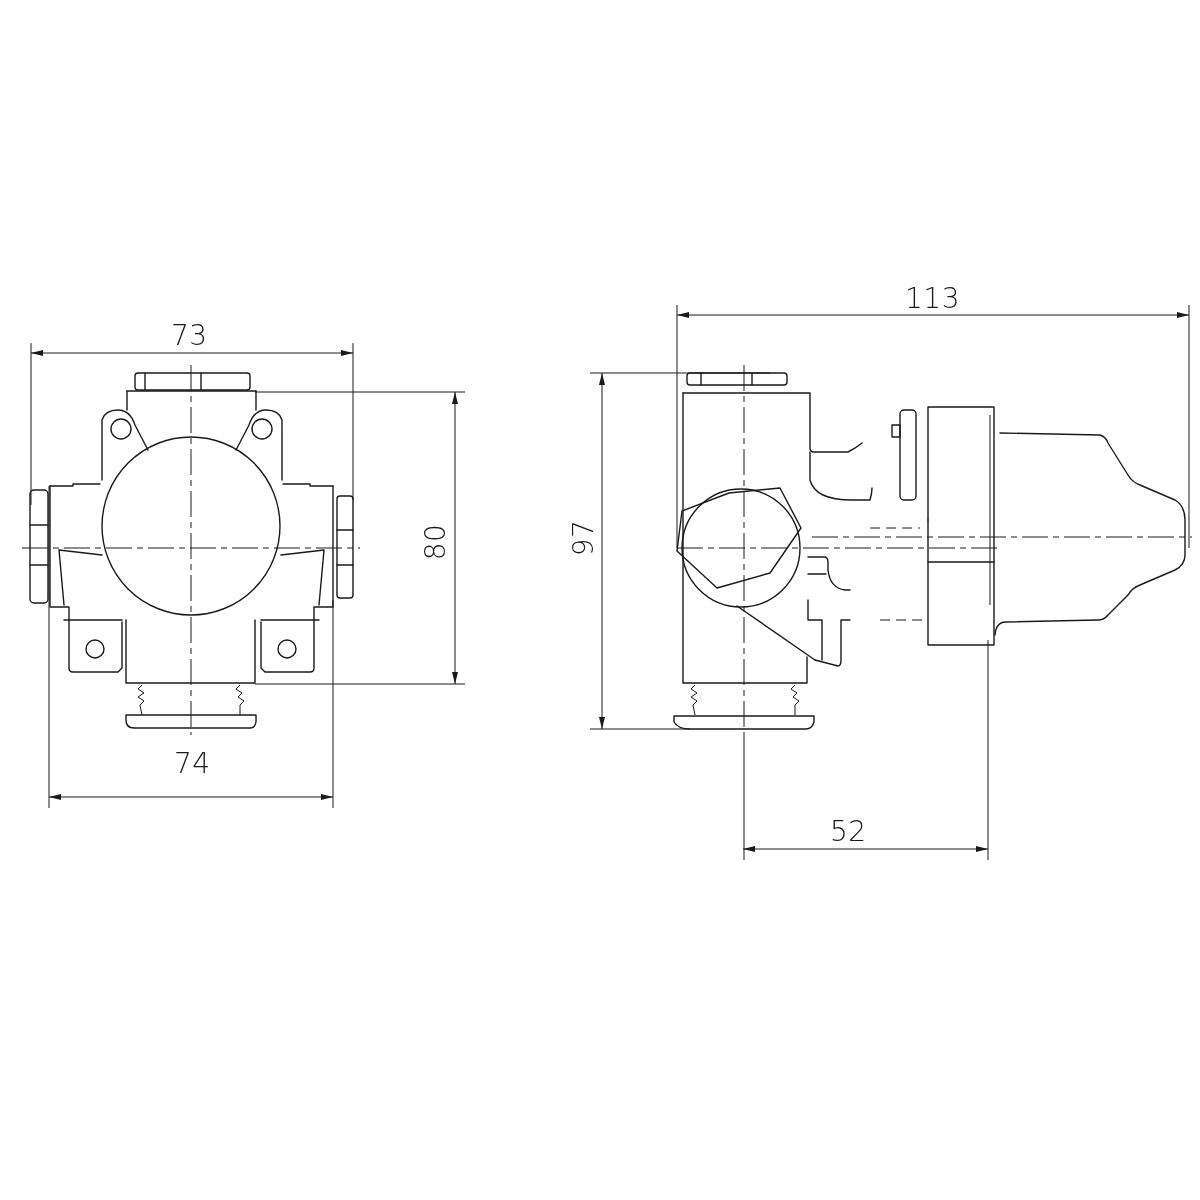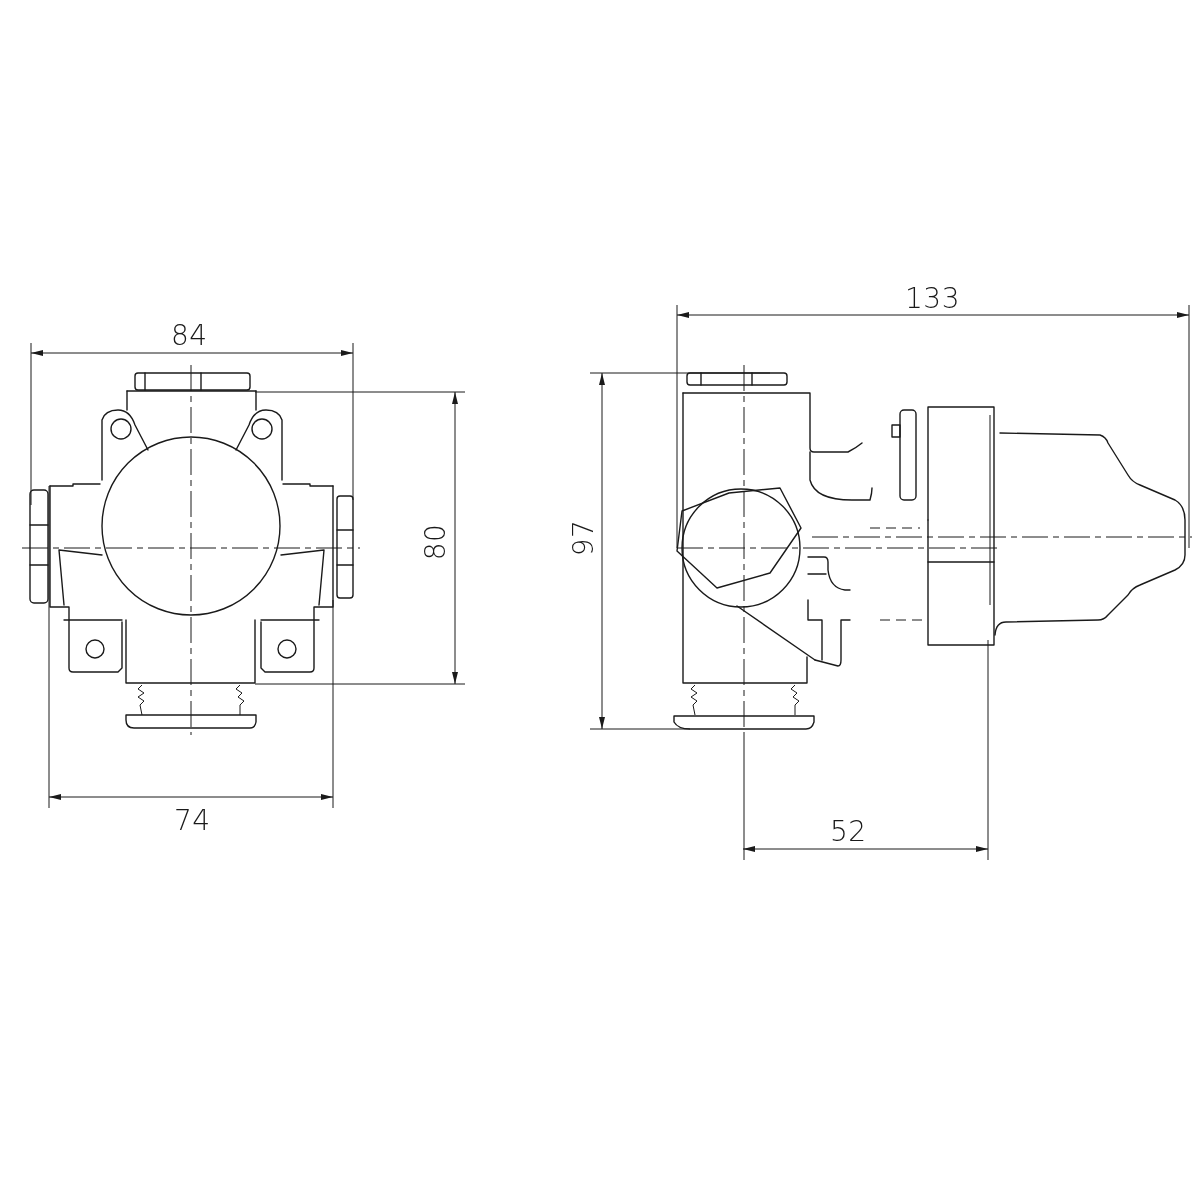--- a/index.html
+++ b/index.html
@@ -150,20 +150,20 @@
     <line class="thin" x1="744" y1="735" x2="744" y2="860"></line>
     <line class="cl" x1="677" y1="548" x2="1000" y2="548"></line>
     <line class="cl" x1="812" y1="537" x2="1192" y2="537"></line>
 
     <path class="thin" d="M695,685 l-4,4 l6,4 l-6,4 l6,4 l-4,4 l2,10"></path>
     <path class="thin" d="M795,685 l-4,4 l6,4 l-4,4 l6,4 l-4,4 l0,10"></path>
     <path class="ln" d="M674,716 L814,716 L814,722 Q812,729 806,729 L690,729 Q678,729 674,722 Z"></path>
   </g>
 </svg>
 
-<div class="dim-label" style="left:171px; top:322px;">84</div>
+<div class="dim-label" style="left:171px; top:322px;">73</div>
 <div class="dim-label vertical" style="left:418px; top:528px;">80</div>
-<div class="dim-label" style="left:174px; top:807px;">74</div>
-<div class="dim-label" style="left:905px; top:285px;">133</div>
+<div class="dim-label" style="left:174px; top:750px;">74</div>
+<div class="dim-label" style="left:905px; top:285px;">113</div>
 <div class="dim-label vertical" style="left:566px; top:524px;">97</div>
 <div class="dim-label" style="left:830px; top:818px;">52</div>
 
 </div>
 
 </body></html>

